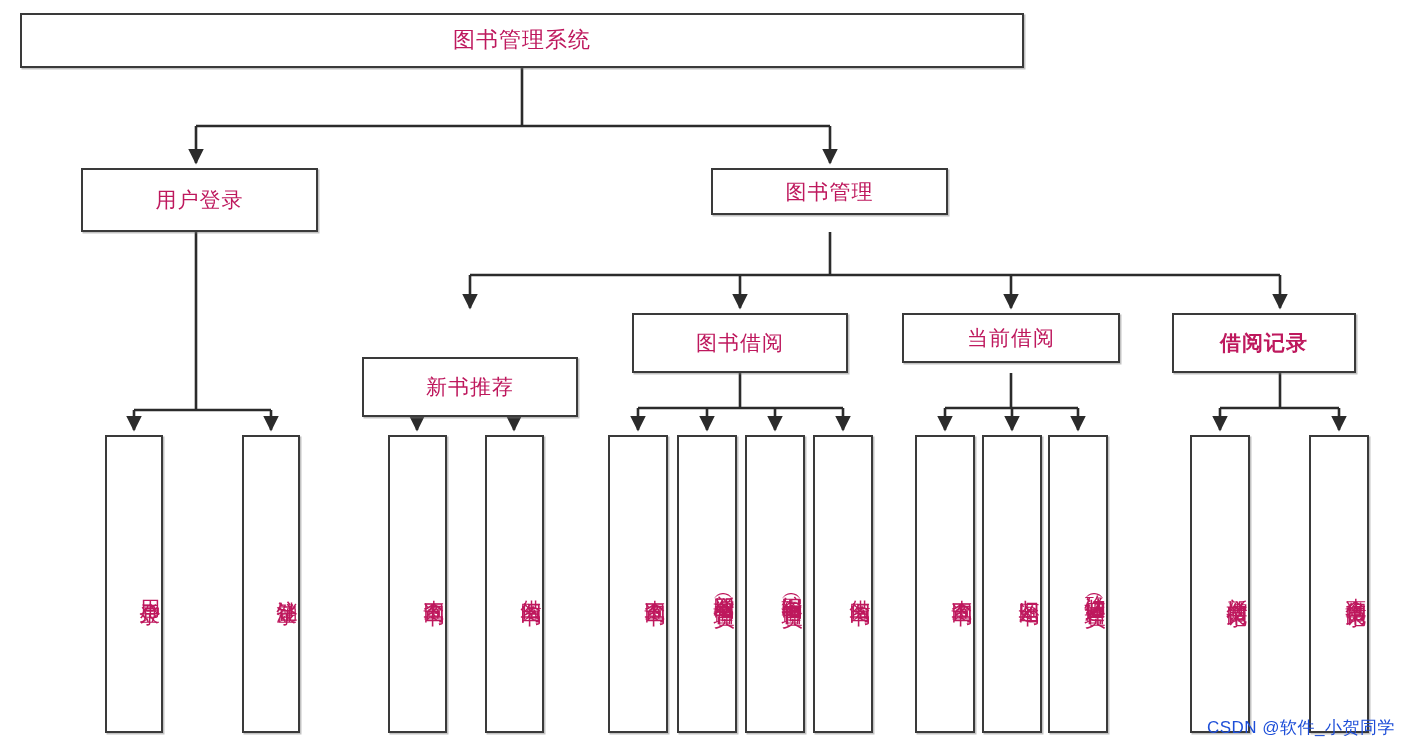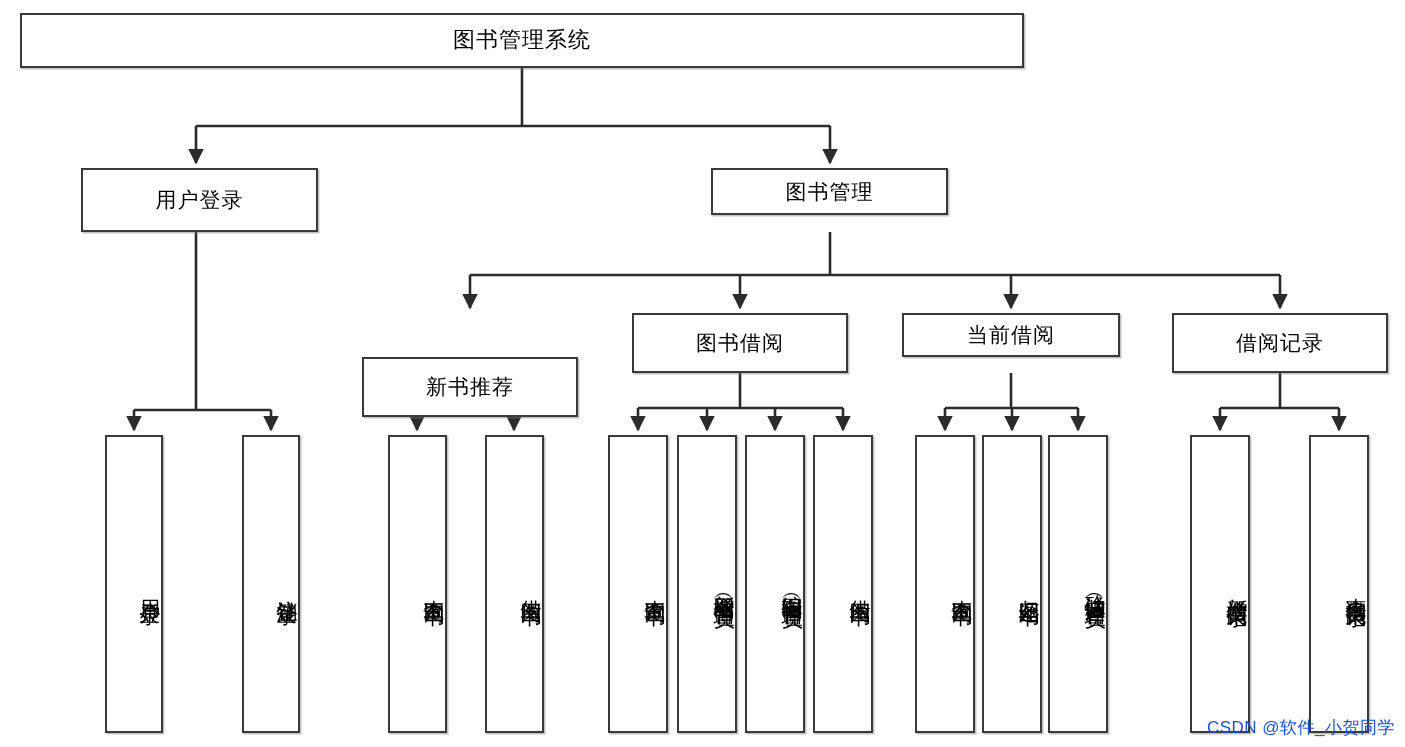--- a/index.html
+++ b/index.html
@@ -27,21 +27,21 @@
     pointer-events: none;
   }
   .node {
     position: absolute;
     box-sizing: border-box;
     background: #ffffff;
     border: 2px solid #3a3a3a;
     display: flex;
     align-items: center;
     justify-content: center;
-    color: #000000;
+    color: #be185d;
     box-shadow: 1.5px 1.5px 0 rgba(120,120,120,0.45);
   }
   .node.horiz {
     font-size: 21px;
     letter-spacing: 1px;
     line-height: 1.2;
   }
   .node.vert {
     writing-mode: vertical-rl;
     text-orientation: upright;
@@ -138,24 +138,24 @@
         <span>图书管理</span>
       </div>
     </div>
   <div id="level3-layer">
       <div class="node horiz" style="left: 362px; top: 313px; width: 216px; height: 60px; margin-top: 44px;">
         <span>新书推荐</span>
       </div>
       <div class="node horiz" style="left: 632px; top: 313px; width: 216px; height: 60px; text-align: right;">
         <span>图书借阅</span>
       </div>
-      <div class="node horiz" style="left: 902px; top: 313px; width: 218px; height: 44px;">
+      <div class="node horiz" style="left: 902px; top: 313px; width: 218px; height: 50px;">
         <span>当前借阅</span>
       </div>
-      <div class="node horiz" style="left: 1172px; top: 313px; width: 216px; height: 60px;">
+      <div class="node horiz" style="left: 1172px; top: 313px; width: 184px; height: 60px; font-weight: bold;">
         <span>借阅记录</span>
       </div>
     </div>
   <div id="leaf-layer">
       <div class="node vert" style="left: 105px; top: 435px; width: 58px; height: 298px;">
         <span>用户登录</span>
       </div>
       <div class="node vert" style="left: 242px; top: 435px; width: 58px; height: 298px;">
         <span>注销登录</span>
       </div>

